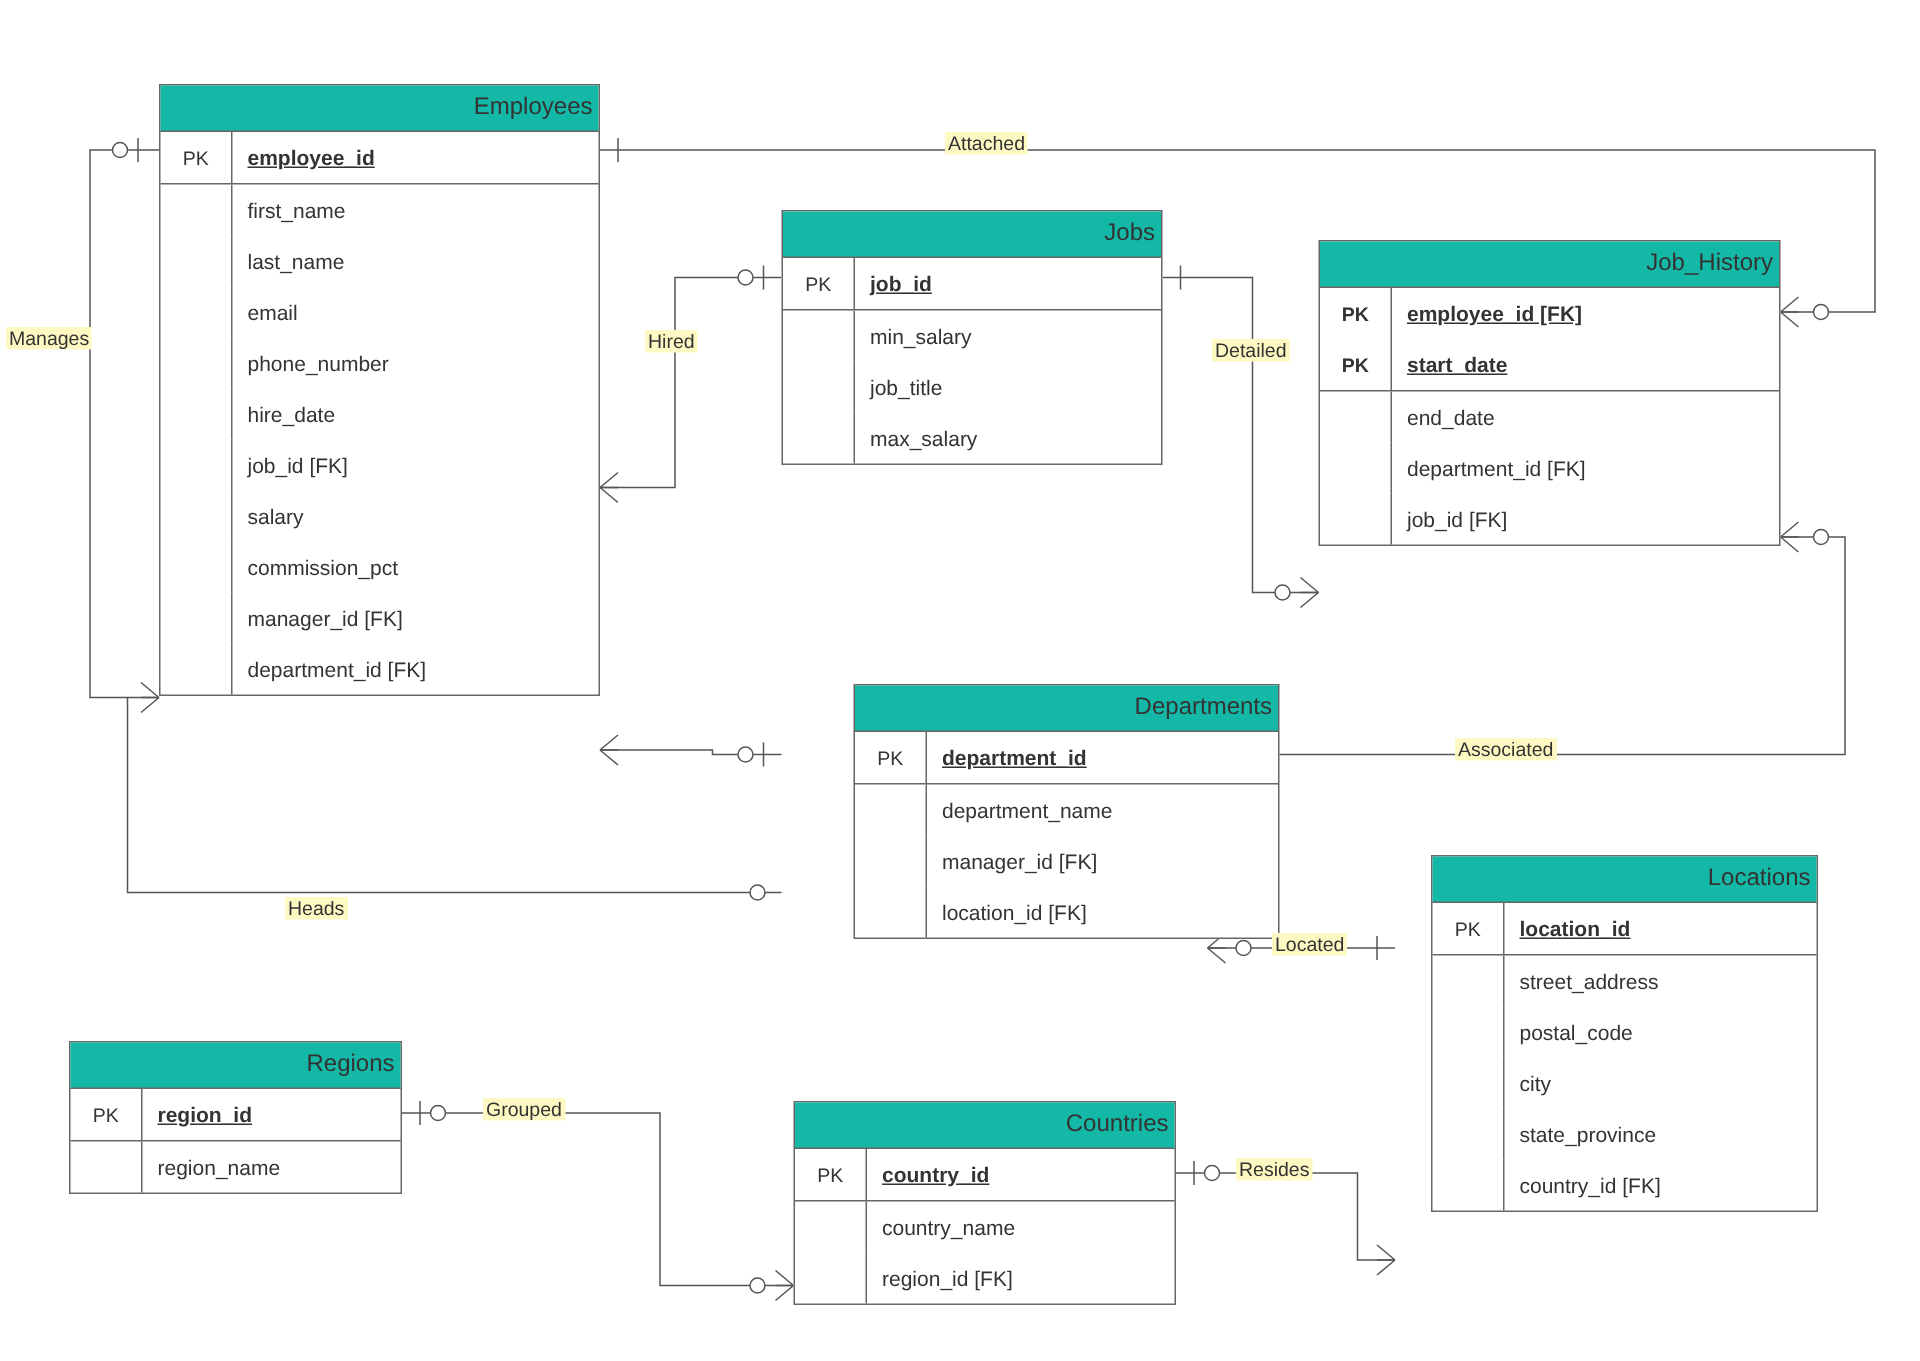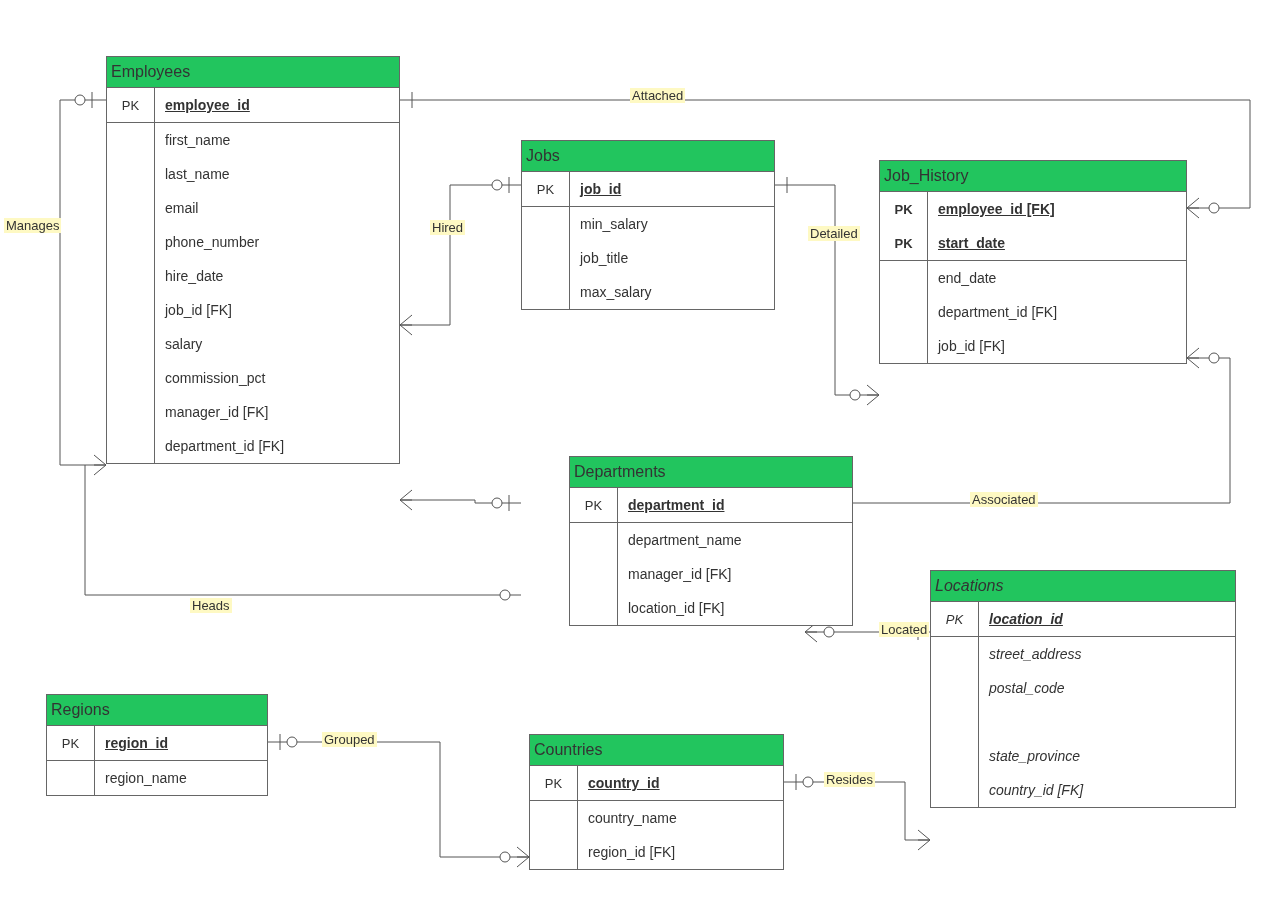--- a/index.html
+++ b/index.html
@@ -25,23 +25,23 @@
     width: 1280px;
     height: 907px;
     pointer-events: none;
   }
   .entity {
     position: absolute;
     border: 1px solid #666;
     background: #fff;
   }
   .entity-title {
-    background: #22c55e;
+    background: #14b8a6;
     border-bottom: 1px solid #666;
-    text-align: left;
+    text-align: right;
     padding: 6px 4px;
     font-size: 16px;
   }
   .row {
     display: flex;
     align-items: stretch;
     min-height: 34px;
     text-align: right;
   }
   .key-col {
@@ -306,41 +306,42 @@
           <div class="key-col"></div>
           <div class="attr-col">manager_id [FK]</div>
         </div>
     <div class="row">
           <div class="key-col"></div>
           <div class="attr-col">location_id [FK]</div>
         </div>
   </div>
 </div>
 
-<div class="entity" style="left:930px; top:570px; width:306px;font-style:italic;">
+<div class="entity" style="left:954px; top:570px; width:258px;">
   <div class="entity-title">Locations</div>
   <div class="pk-section">
     <div class="row">
           <div class="key-col">PK</div>
           <div class="attr-col">
             <span class="pk-text">location_id</span>
           </div>
         </div>
   </div>
   <div>
     <div class="row">
           <div class="key-col"></div>
           <div class="attr-col">street_address</div>
         </div>
     <div class="row">
           <div class="key-col"></div>
           <div class="attr-col">postal_code</div>
         </div>
     <div class="row">
           <div class="key-col"></div>
+          <div class="attr-col">city</div>
         </div>
     <div class="row">
           <div class="key-col"></div>
           <div class="attr-col">state_province</div>
         </div>
     <div class="row">
           <div class="key-col"></div>
           <div class="attr-col">country_id [FK]</div>
         </div>
   </div>
@@ -385,17 +386,17 @@
         </div>
   </div>
 </div>
 
 <div class="rel-label" style="left:4px; top:218px;">Manages</div>
 <div class="rel-label" style="left:630px; top:88px;">Attached</div>
 <div class="rel-label" style="left:430px; top:220px;">Hired</div>
 <div class="rel-label" style="left:808px; top:226px;">Detailed</div>
 <div class="rel-label" style="left:970px; top:492px;">Associated</div>
 <div class="rel-label" style="left:190px; top:598px;text-align:right;">Heads</div>
-<div class="rel-label" style="left:879px; top:622px;">Located</div>
+<div class="rel-label" style="left:848px; top:622px;">Located</div>
 <div class="rel-label" style="left:824px; top:772px;">Resides</div>
 <div class="rel-label" style="left:322px; top:732px;">Grouped</div>
 
 </div>
 
 </body></html>

